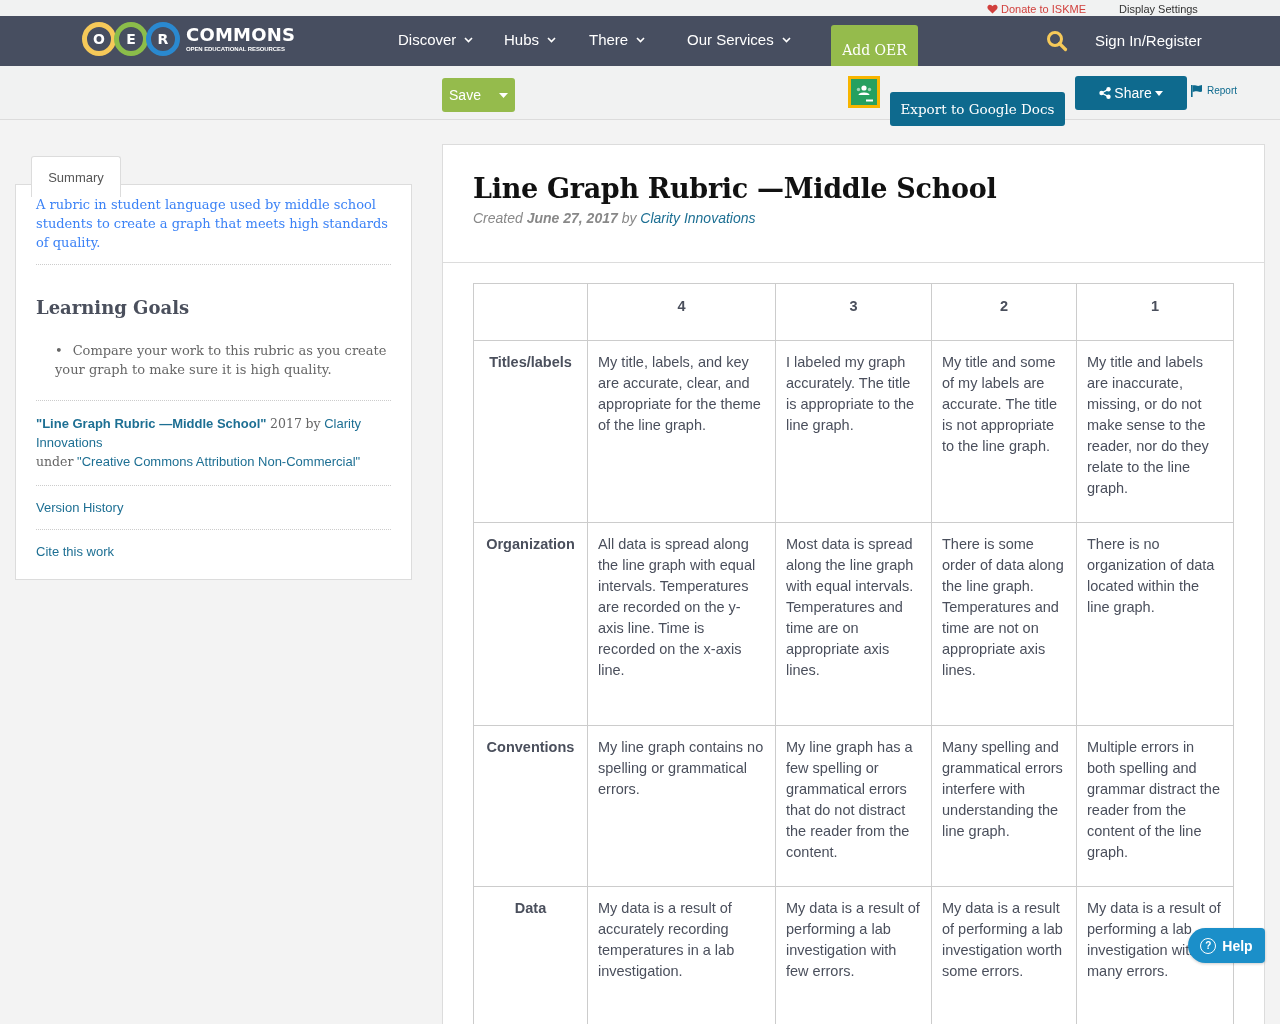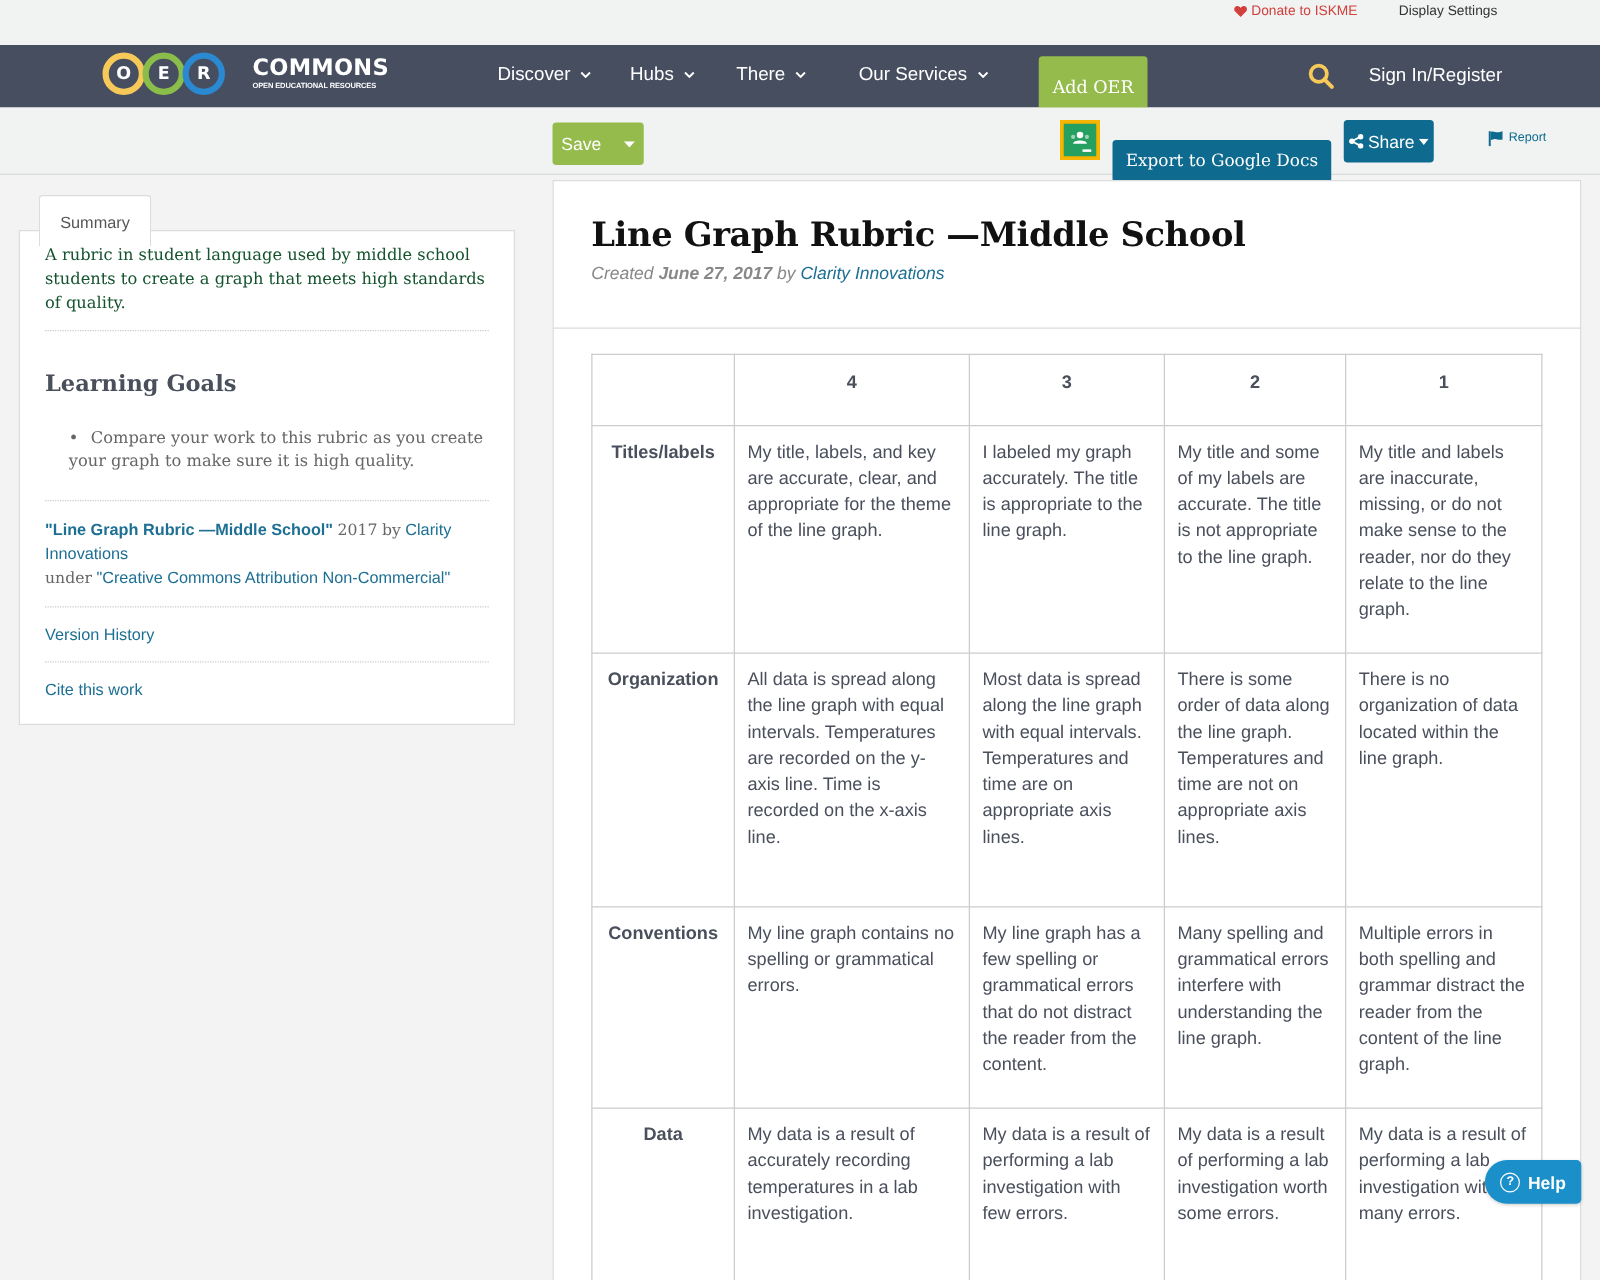--- a/index.html
+++ b/index.html
@@ -1,61 +1,61 @@
 <!DOCTYPE html>
 <html><head>
 <meta charset="utf-8">
 <style>
   * { box-sizing: border-box; margin: 0; padding: 0; }
   html, body { width: 1280px; height: 1024px; overflow: hidden; }
   body { background: #f3f3f3; font-family: "Liberation Sans", "DejaVu Sans", sans-serif; color: #444; position: relative; }
 
   
-  .utilbar { height: 36px; background: #f1f2f2; position: relative; font-size: 11px; }
+  .utilbar { height: 16px; background: #f1f2f2; position: relative; font-size: 11px; }
   .utilbar .donate { position: absolute; left: 987px; top: 3px; color: #d1403d; display: flex; align-items: center; gap: 3px; }
   .utilbar .donate svg { width: 11px; height: 10px; }
   .utilbar .display { position: absolute; left: 1119px; top: 3px; color: #333; }
 
   
   .navbar { height: 50px; background: #474e60; position: relative; }
   .logo { position: absolute; left: 82px; top: 6px; display: flex; align-items: center; }
   .logo .ring { width: 34px; height: 34px; border-radius: 50%; border: 5px solid; display: flex; align-items: center; justify-content: center; color: #fff; font-weight: bold; font-size: 14px; background: #474e60; margin-right: -2px; font-family: "DejaVu Sans", sans-serif; }
   .logo .r1 { border-color: #f6c959; }
   .logo .r2 { border-color: #8bbd4a; }
   .logo .r3 { border-color: #2a89d0; }
-  .logo .words { margin-left: 24px; color: #fff; line-height: 1; }
+  .logo .words { margin-left: 8px; color: #fff; line-height: 1; }
   .logo .words .big { font-size: 18px; font-weight: bold; letter-spacing: 0.2px; font-family: "DejaVu Sans", sans-serif; }
   .logo .words .small { font-size: 6px; font-weight: bold; letter-spacing: -0.1px; margin-top: 2px; }
 
   .navitem { position: absolute; top: 15px; color: #fff; font-size: 15px; display: flex; align-items: center; gap: 8px; }
   .navitem svg { width: 9px; height: 6px; }
   .addoer { position: absolute; left: 831px; top: 9px; width: 87px; height: 50px; background: #95bb4c; border-radius: 3px; color: #fff; font-family: "DejaVu Serif", serif; font-size: 14px; display: flex; align-items: center; justify-content: center; }
   .search-ic { position: absolute; left: 1046px; top: 34px; }
   .search-ic { top: 34px; }
   .signin { position: absolute; left: 1095px; top: 16px; color: #fff; font-size: 15px; }
 
   
   .actionbar { height: 54px; background: #f1f2f2; border-bottom: 1px solid #dcdcdc; position: relative; }
   .savebtn { position: absolute; left: 442px; top: 12px; width: 73px; height: 34px; background: #95bb4c; border-radius: 3px; color: #fff; font-size: 14px; display: flex; align-items: center; justify-content: center; gap: 18px; }
   .savebtn svg { width: 9px; height: 5px; }
   .gclass { position: absolute; left: 848px; top: 10px; width: 32px; height: 32px; background: #f7b500; padding: 3px; }
   .gclass .inner { width: 100%; height: 100%; background: #26a060; position: relative; }
   .exportbtn { position: absolute; left: 890px; top: 10px; width: 175px; height: 34px; background: #0e6a8e; border-radius: 3px; color: #fff; font-family: "DejaVu Serif", serif; font-size: 13.5px; display: flex; align-items: center; justify-content: center; margin-top: 16px; }
-  .sharebtn { position: absolute; left: 1075px; top: 10px; width: 72px; height: 34px; background: #0e6a8e; border-radius: 3px; color: #fff; font-size: 14px; display: flex; align-items: center; justify-content: center; gap: 3px; }
+  .sharebtn { position: absolute; left: 1075px; top: 10px; width: 112px; height: 34px; background: #0e6a8e; border-radius: 3px; color: #fff; font-size: 14px; display: flex; align-items: center; justify-content: center; gap: 3px; }
   .sharebtn svg.caret { width: 8px; height: 5px; }
   .reportbtn { position: absolute; left: 1190px; top: 18px; color: #0e6a8e; font-size: 10px; display: flex; align-items: center; gap: 4px; }
 
   
   .sidebar { position: absolute; left: 15px; top: 144px; width: 397px; }
   .tabs { height: 40px; position: relative; }
   .tab { position: absolute; top: 12px; height: 40px; font-size: 13px; display: flex; align-items: center; justify-content: center; margin-left: 16px; }
   .tab.active { left: 0; width: 90px; background: #fff; border: 1px solid #dcdcdc; border-bottom: none; border-radius: 3px 3px 0 0; color: #555; z-index: 2; height: 41px; }
   .tab.toc { left: 90px; width: 145px; color: #1d6f93; }
   .sidepanel { background: #fff; border: 1px solid #dcdcdc; padding: 10px 20px 20px 20px; font-family: "DejaVu Serif", serif; }
-  .summary { font-size: 13px; line-height: 19px; color: #14532d; padding-bottom: 12px; border-bottom: 1px dotted #ccc; }
+  .summary { font-size: 13px; line-height: 19px; color: #3b82f6; padding-bottom: 12px; border-bottom: 1px dotted #ccc; }
   .lg-title { font-size: 18px; color: #4a4f5c; margin-top: 32px; margin-bottom: 23px; }
   .lg-list { font-size: 13px; line-height: 19px; color: #666; padding-left: 19px; padding-bottom: 21px; border-bottom: 1px dotted #ccc; }
   .lg-list .bullet { margin-right: 10px; }
   .attrib { font-size: 13px; line-height: 19px; color: #666; padding: 13px 0 14px; border-bottom: 1px dotted #ccc; font-family: "Liberation Sans", sans-serif; }
   .attrib .titlelink { color: #1d6f93; font-weight: bold; }
   .attrib .plain { font-family: "DejaVu Serif", serif; font-size: 12.5px; }
   .attrib a, .sidelink { color: #1d6f93; text-decoration: none; }
   .sidelink { display: block; font-size: 13px; padding: 14px 0 14px; font-family: "Liberation Sans", sans-serif; }
   .sidelink.bordered { border-bottom: 1px dotted #ccc; }
   .sidelink.last { padding-bottom: 0; }

